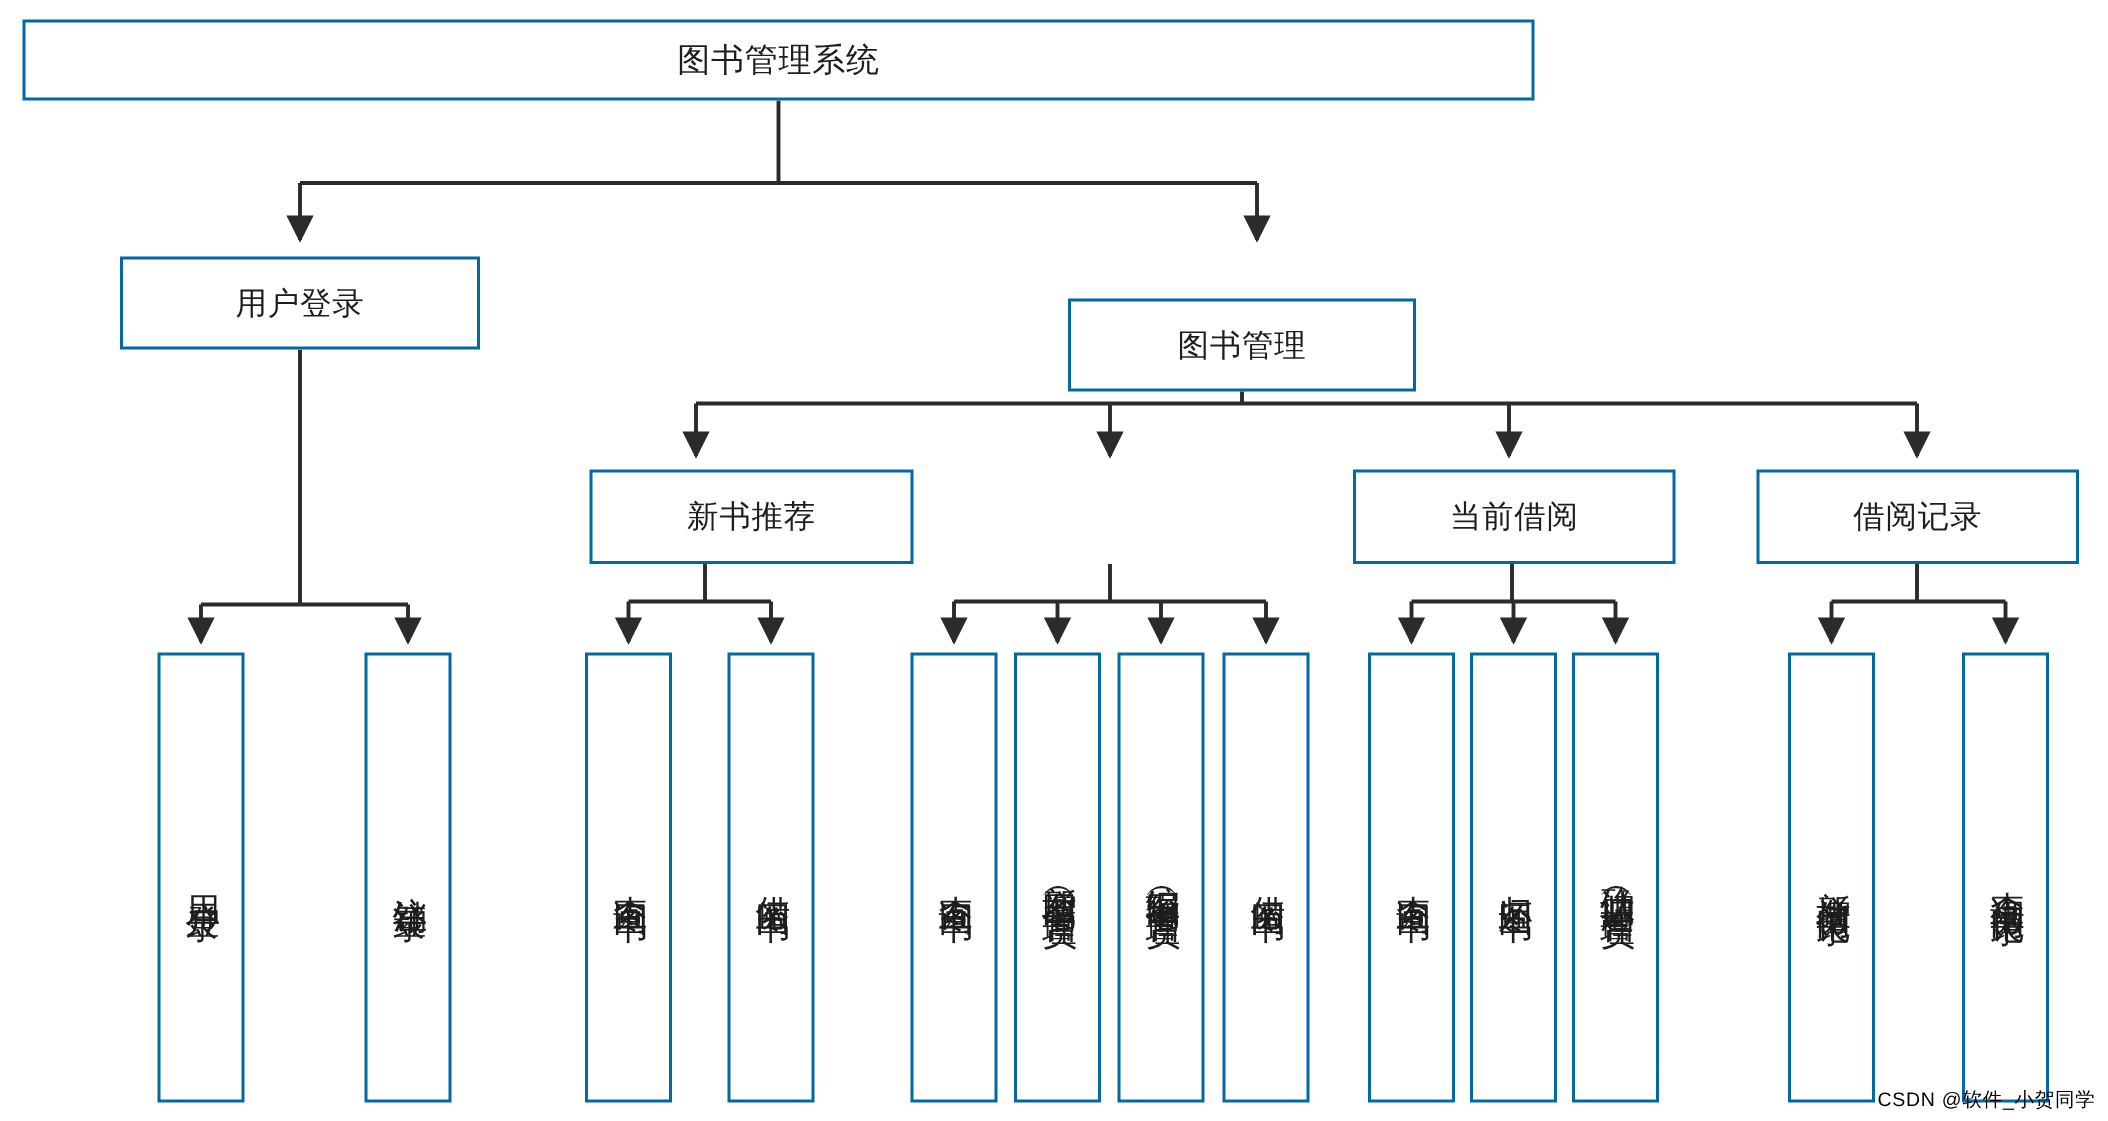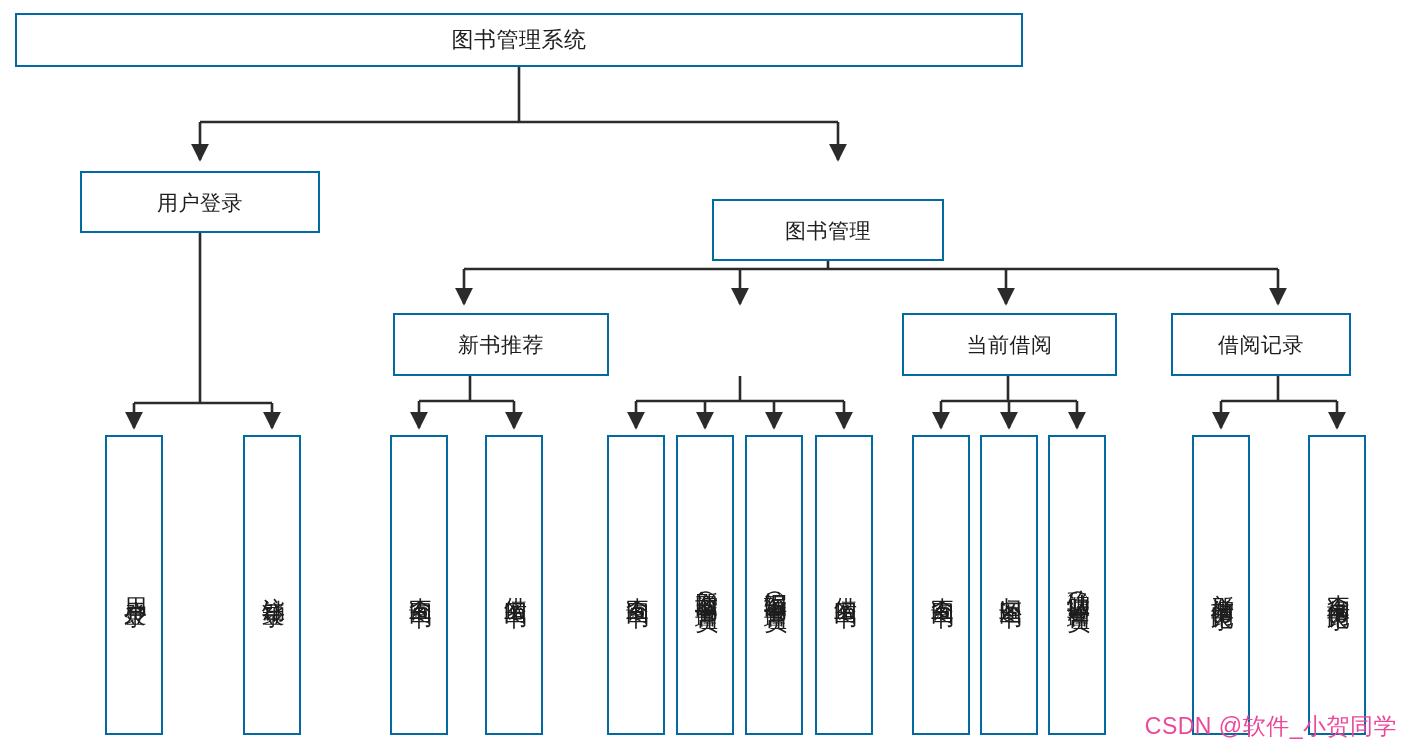--- a/index.html
+++ b/index.html
@@ -50,22 +50,22 @@
     line-height:1.12;
     letter-spacing:3px;
     white-space:nowrap;
     color:#1d1d1d;
     transform:translateX(1px);
   }
   .watermark{
     position:absolute;
     right:8px;
     bottom:5px;
-    font-size:23px;
-    color:#ec4899;
+    font-size:13px;
+    color:#000000;
     letter-spacing:0.5px;
     white-space:nowrap;
     user-select:none;
   }
 </style>
 </head>
 <body>
 
 <div id="canvas">
 
@@ -133,21 +133,21 @@
 
   <div class="node h" style="left:362px; top:313px; width:216px; height:63px;margin-left:31px;">
     <span>新书推荐</span>
   </div>
 
 
   <div class="node h" style="left:902px; top:313px; width:215px; height:63px;">
     <span>当前借阅</span>
   </div>
 
-  <div class="node h" style="left:1171px; top:313px; width:180px; height:63px;">
+  <div class="node h" style="left:1171px; top:313px; width:215px; height:63px;">
     <span>借阅记录</span>
   </div>
 
   <div class="node leaf" style="left:105px; top:435px; width:58px; height:300px;">
     <span class="vtext">用户登录</span>
   </div>
 
   <div class="node leaf" style="left:243px; top:435px; width:58px; height:300px;">
     <span class="vtext">注销登录</span>
   </div>

